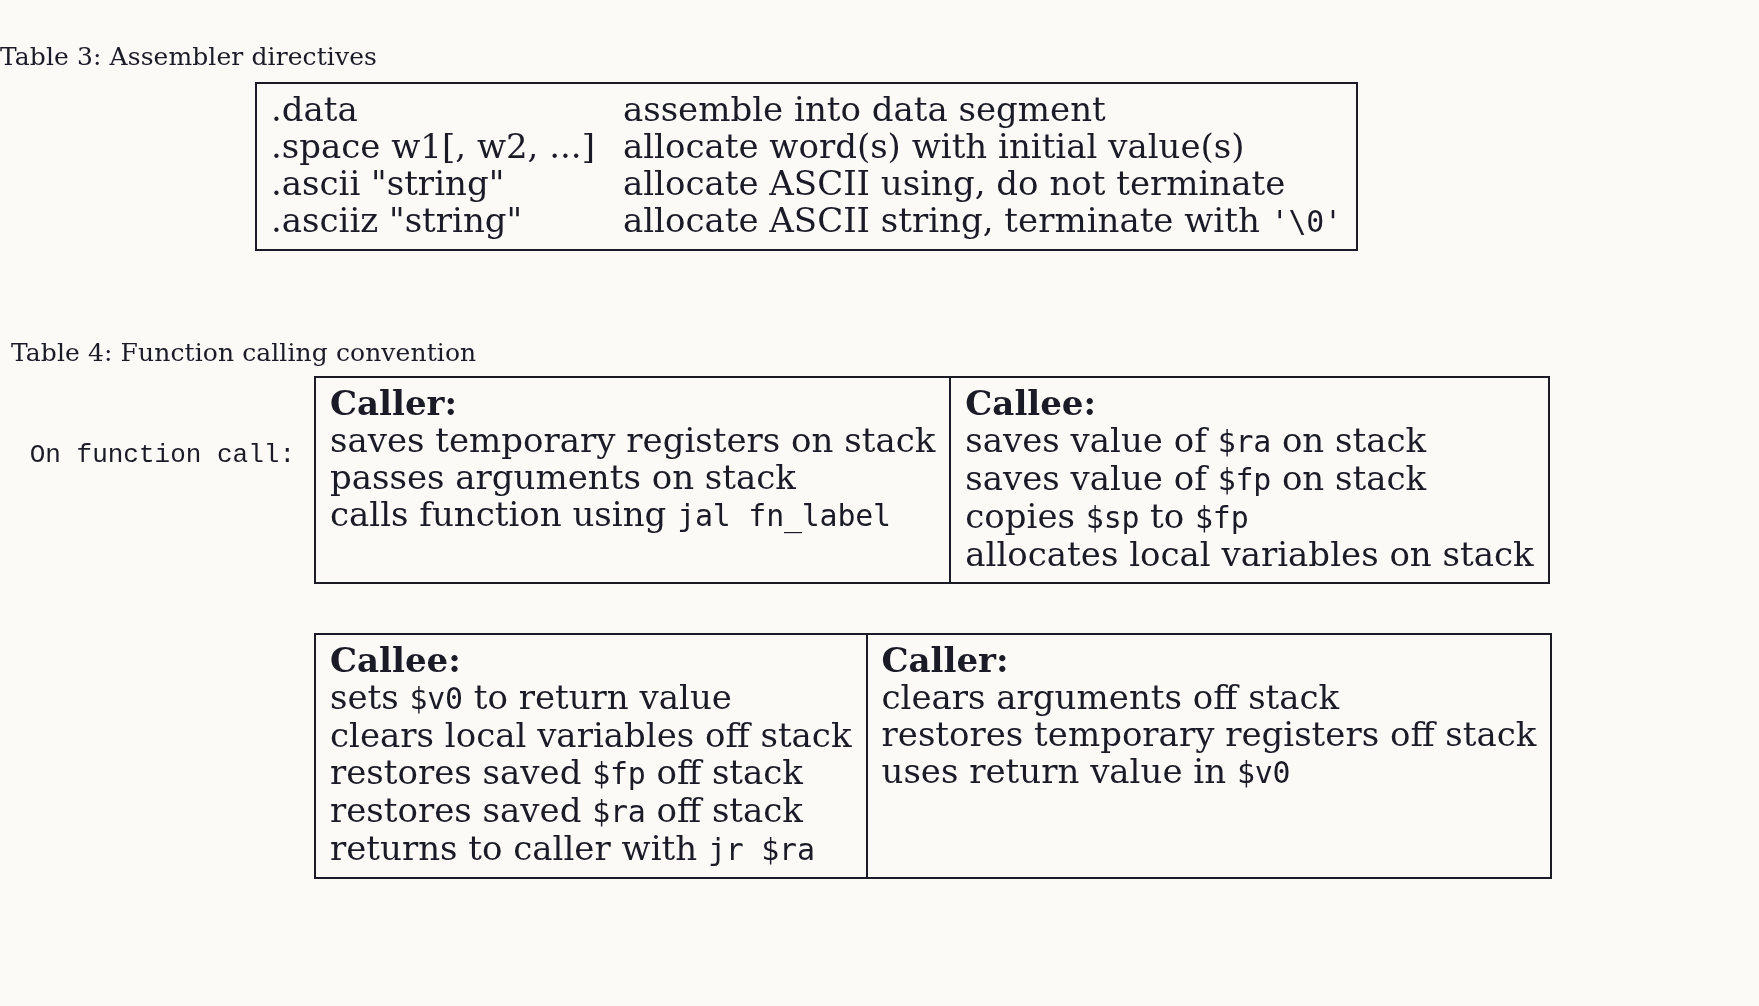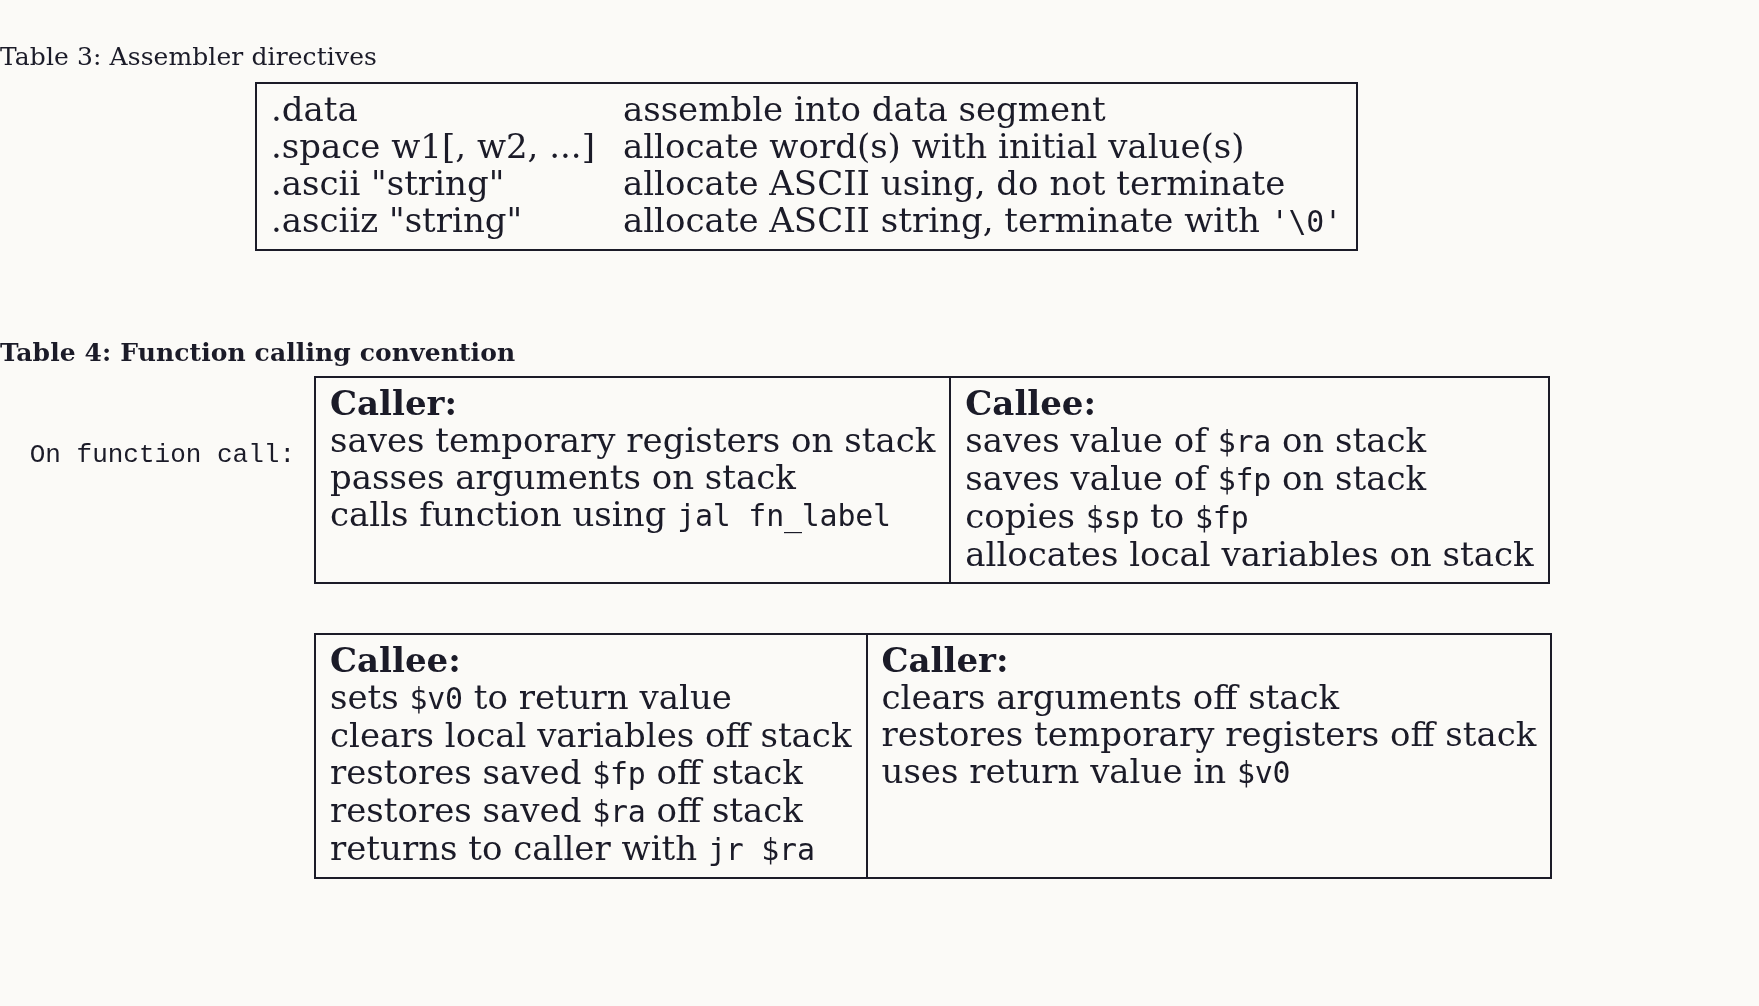--- a/index.html
+++ b/index.html
@@ -69,21 +69,21 @@
   #table3-box {
     position: absolute;
     left: 255px;
     top: 82px;
     width: 975px;
   }
   #table3-box table { width: 100%; }
   #table3-box .c1 { width: 296px; }
 
   
-  #caption-t4 { position: absolute; left: 0; top: 340px; width: 1512px; font-weight: bold; }
+  #caption-t4 { position: absolute; left: 11px; top: 340px; width: 1512px; }
   #table4-box {
     position: absolute;
     left: 314px;
     top: 376px;
     width: 1131px;
   }
   #table4-box .c1 { width: 564px; }
   #label-call { left: 20px; top: 442px; width: 275px; font-family: Liberation Mono, monospace; }
 
   

